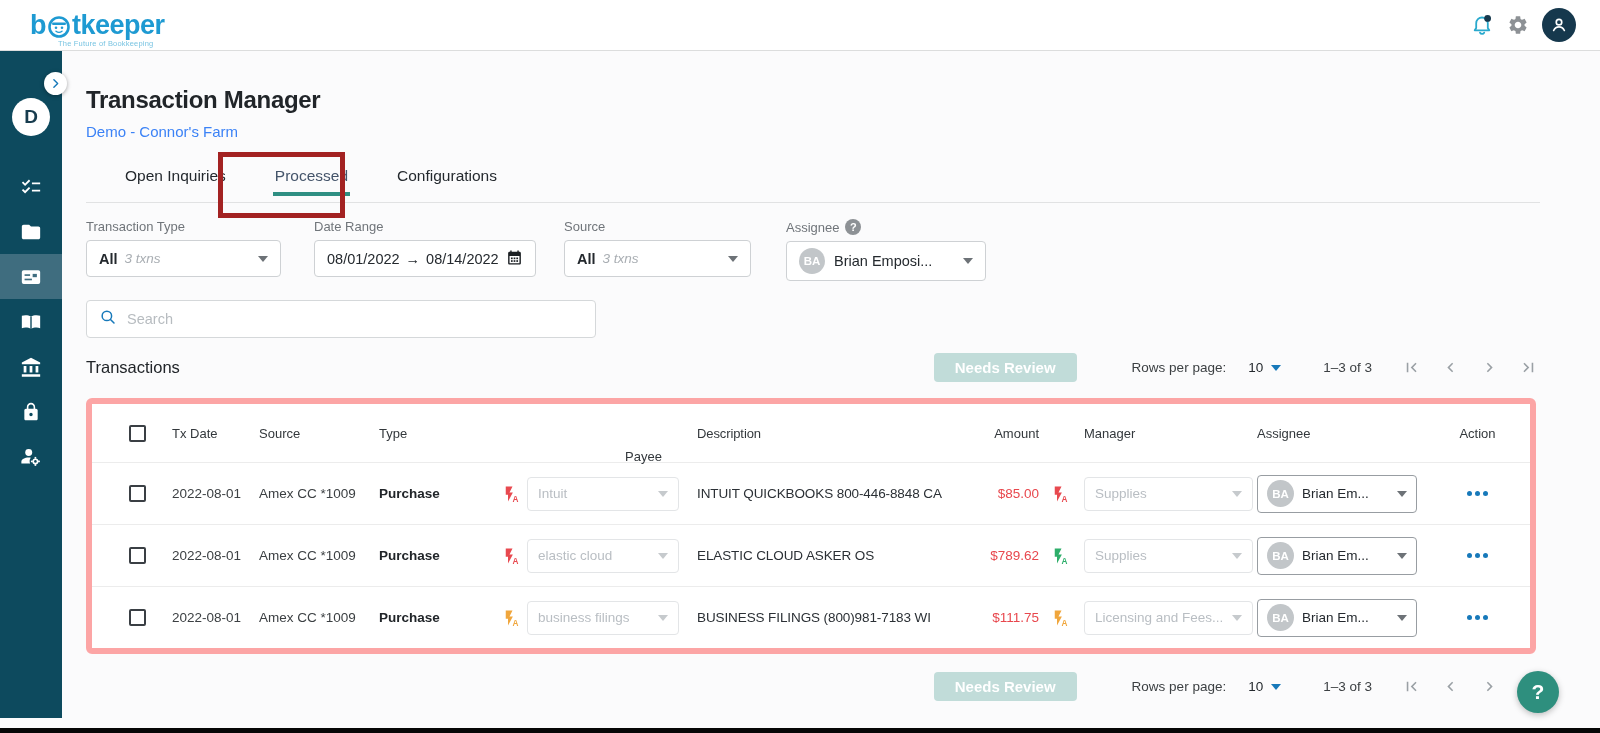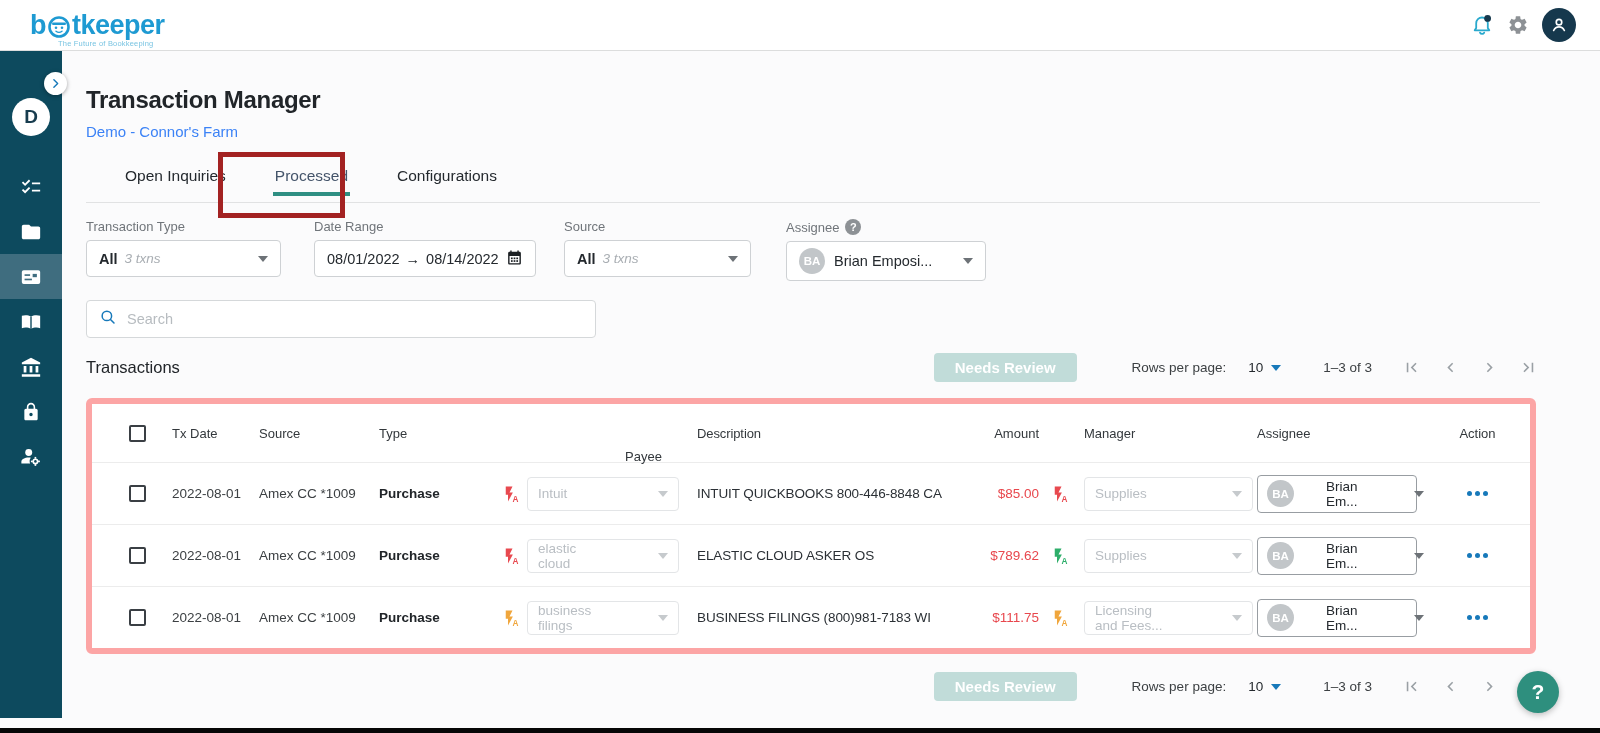--- a/index.html
+++ b/index.html
@@ -90,21 +90,21 @@
   .c-amount { width:70px; justify-content:flex-end; }
   .c-flash { width:42px; justify-content:center; }
   .c-cat { width:172px; padding-left:3px; }
   .c-assignee { width:172px; padding-left:4px; }
   .c-action { flex:1; justify-content:center; }
   .trow.head .cell { font-size:13px; color:#33383c; font-weight:400; }
   .trow.head .c-type, .trow.head .c-desc { font-weight:400; }
   .trow.head .c-payee { padding-left:123px;margin-top:46px; }
   .checkbox { width:17px; height:17px; border:2px solid #3a3f44; border-radius:2px; background:#fff; cursor:pointer; }
   .flash { display:flex; align-items:center; }
-  .dd { height:34px; background:#fff; border:1px solid #e3e5e7; border-radius:4px; display:flex; align-items:center; padding:0 10px; font-size:13.5px; color:#b9bec3; cursor:default;gap:24px; }
+  .dd { height:34px; background:#fff; border:1px solid #e3e5e7; border-radius:4px; display:flex; align-items:center; padding:0 10px; font-size:13.5px; color:#b9bec3; cursor:default; }
   .dd .spacer { flex:1; }
   .dd-payee { width:152px; margin-left:7px; }
   .dd-cat { width:186px; }
   .dd-assignee { width:160px; height:38px; border:1px solid #989da2; color:#24292e; cursor:pointer; padding:0 9px; }
   .dd-assignee .mini-avatar { width:27px; height:27px; margin-right:8px; }
   .amount { color:#e8474d; }
   .dots { display:flex; gap:3px; cursor:pointer; }
   .dots i { width:5px; height:5px; border-radius:50%; background:#1779ba; }
 
   

